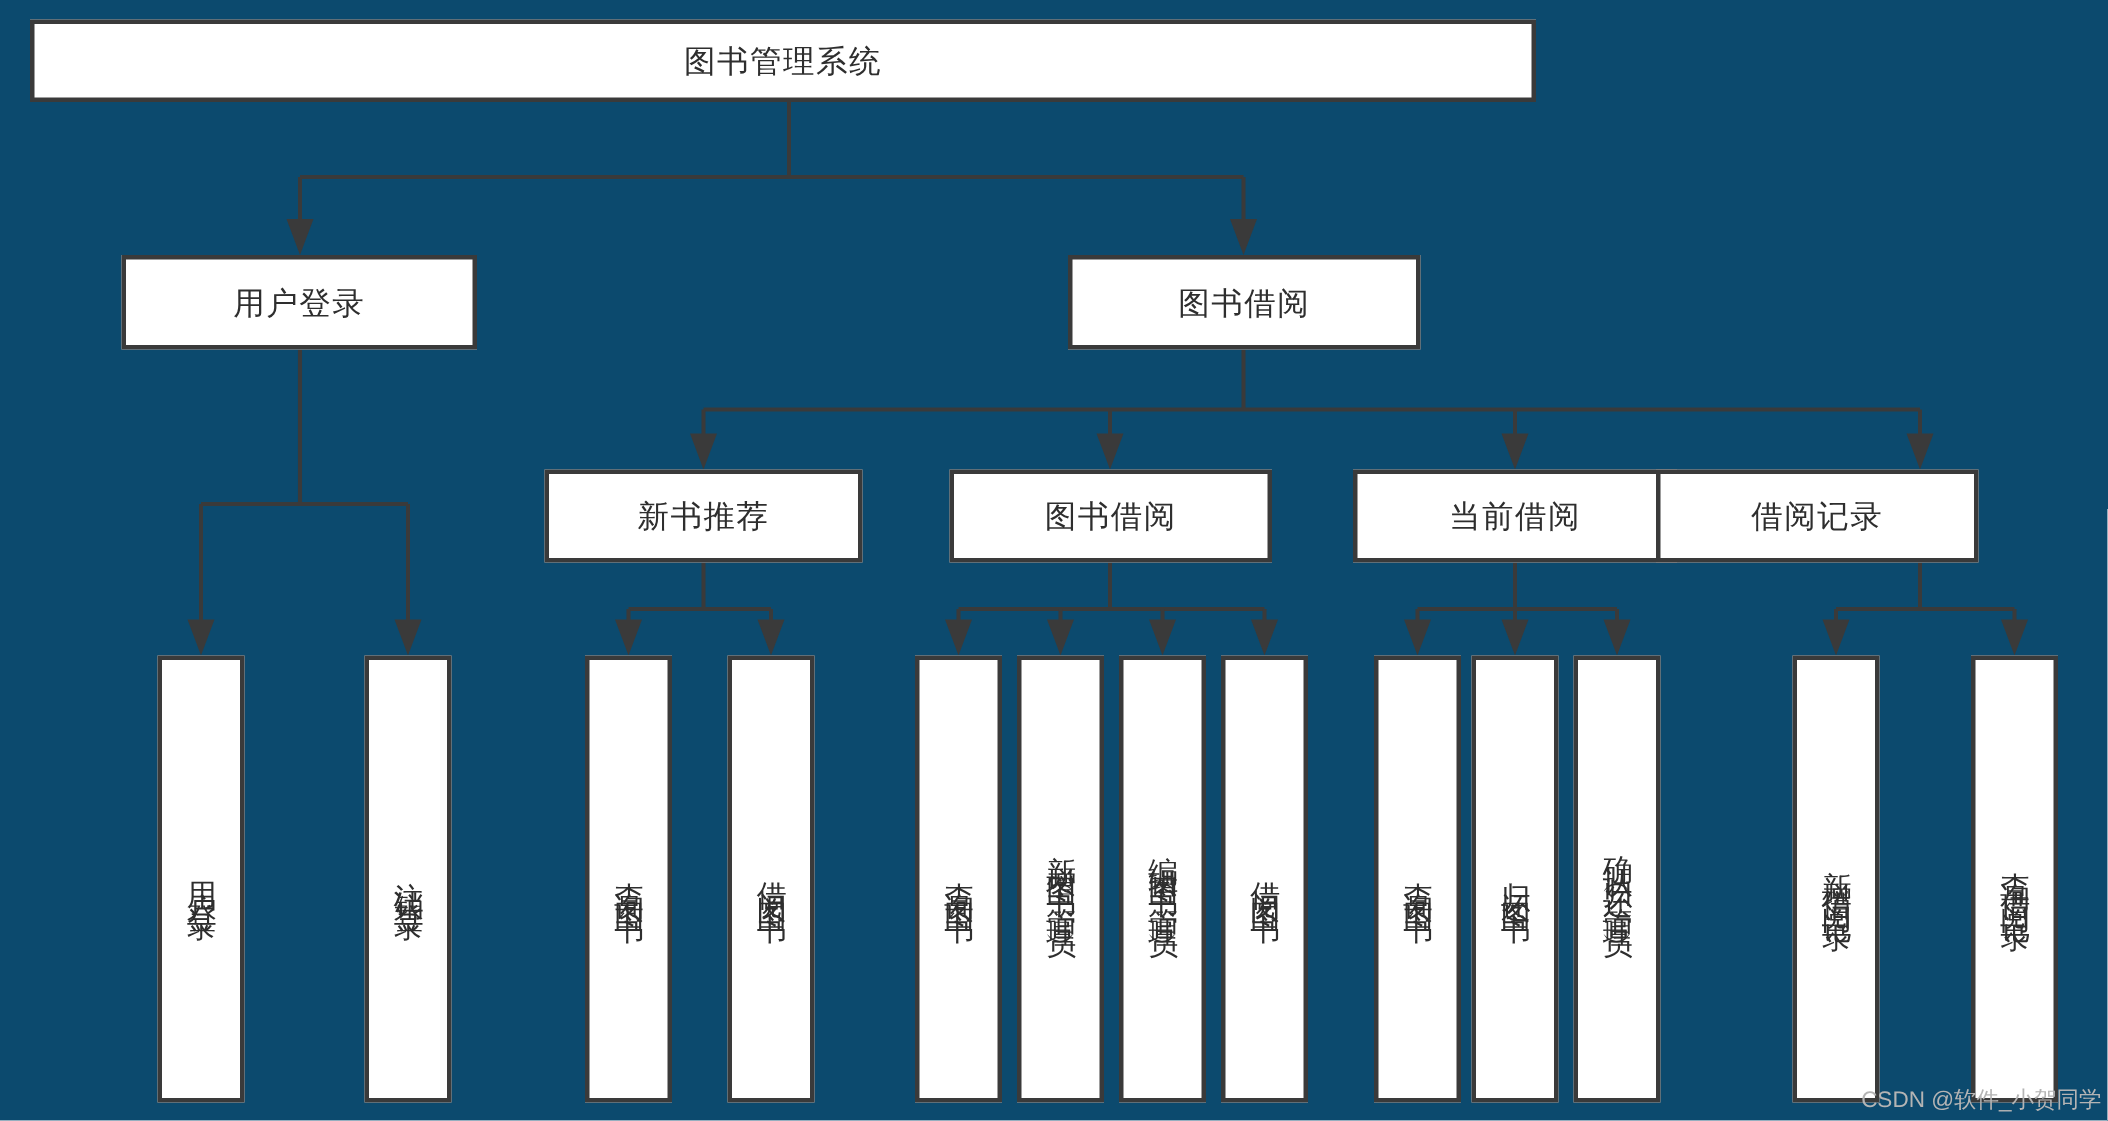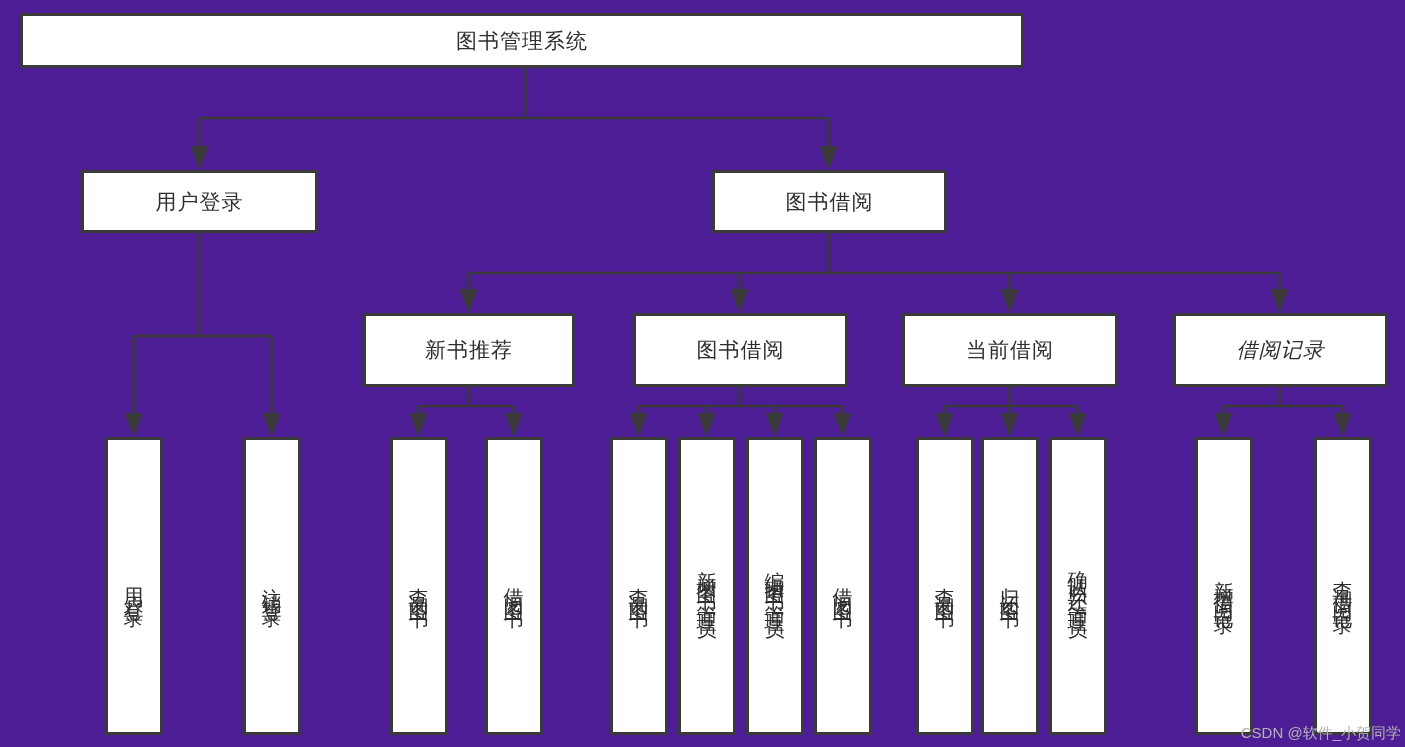--- a/index.html
+++ b/index.html
@@ -5,21 +5,21 @@
   html, body {
     margin: 0;
     padding: 0;
     background: #ffffff;
     font-family: "Liberation Sans", "DejaVu Sans", sans-serif;
   }
   .canvas {
     position: relative;
     width: 1405px;
     height: 747px;
-    background: #4c1d95;
+    background: #0c4a6e;
     overflow: hidden;
   }
   .wires {
     position: absolute;
     left: 0; top: 0;
     width: 1405px; height: 747px;
     z-index: 0;
   }
   .node {
     position: absolute;
@@ -32,21 +32,21 @@
     z-index: 1;
     color: #2e2e2e;
   }
   .node .lbl {
     font-size: 21px;
     letter-spacing: 1px;
     white-space: nowrap;
   }
   .root-node  { left: 20px;  top: 13px;  width: 1004px; height: 55px; }
   .lv2        { height: 63px; top: 170px; }
-  .lv3        { height: 74px; top: 313px; text-align: right; }
+  .lv3        { height: 62px; top: 313px; text-align: right; }
   .leaf {
     position: absolute;
     top: 437px;
     width: 58px;
     height: 298px;
     box-sizing: border-box;
     background: #ffffff;
     border: 3px solid #3a3a3a;
     display: flex;
     align-items: center;
@@ -151,21 +151,21 @@
 
   <div class="node lv3" style="left:363px; width:212px;">
     <span class="lbl">新书推荐</span>
   </div>
   <div class="node lv3" style="left:902px; width:216px;">
     <span class="lbl">当前借阅</span>
   </div>
   <div class="node lv3" style="left:633px; width:215px;">
     <span class="lbl">图书借阅</span>
   </div>
-  <div class="node lv3" style="left:1173px; width:215px;font-style:italic;">
+  <div class="node lv3" style="left:1104px; width:215px;">
     <span class="lbl">借阅记录</span>
   </div>
 
   <div class="leaf" style="left:105px;">
     <span class="vlbl">用户登录</span>
   </div>
   <div class="leaf" style="left:243px;">
     <span class="vlbl">注销登录</span>
   </div>
 

